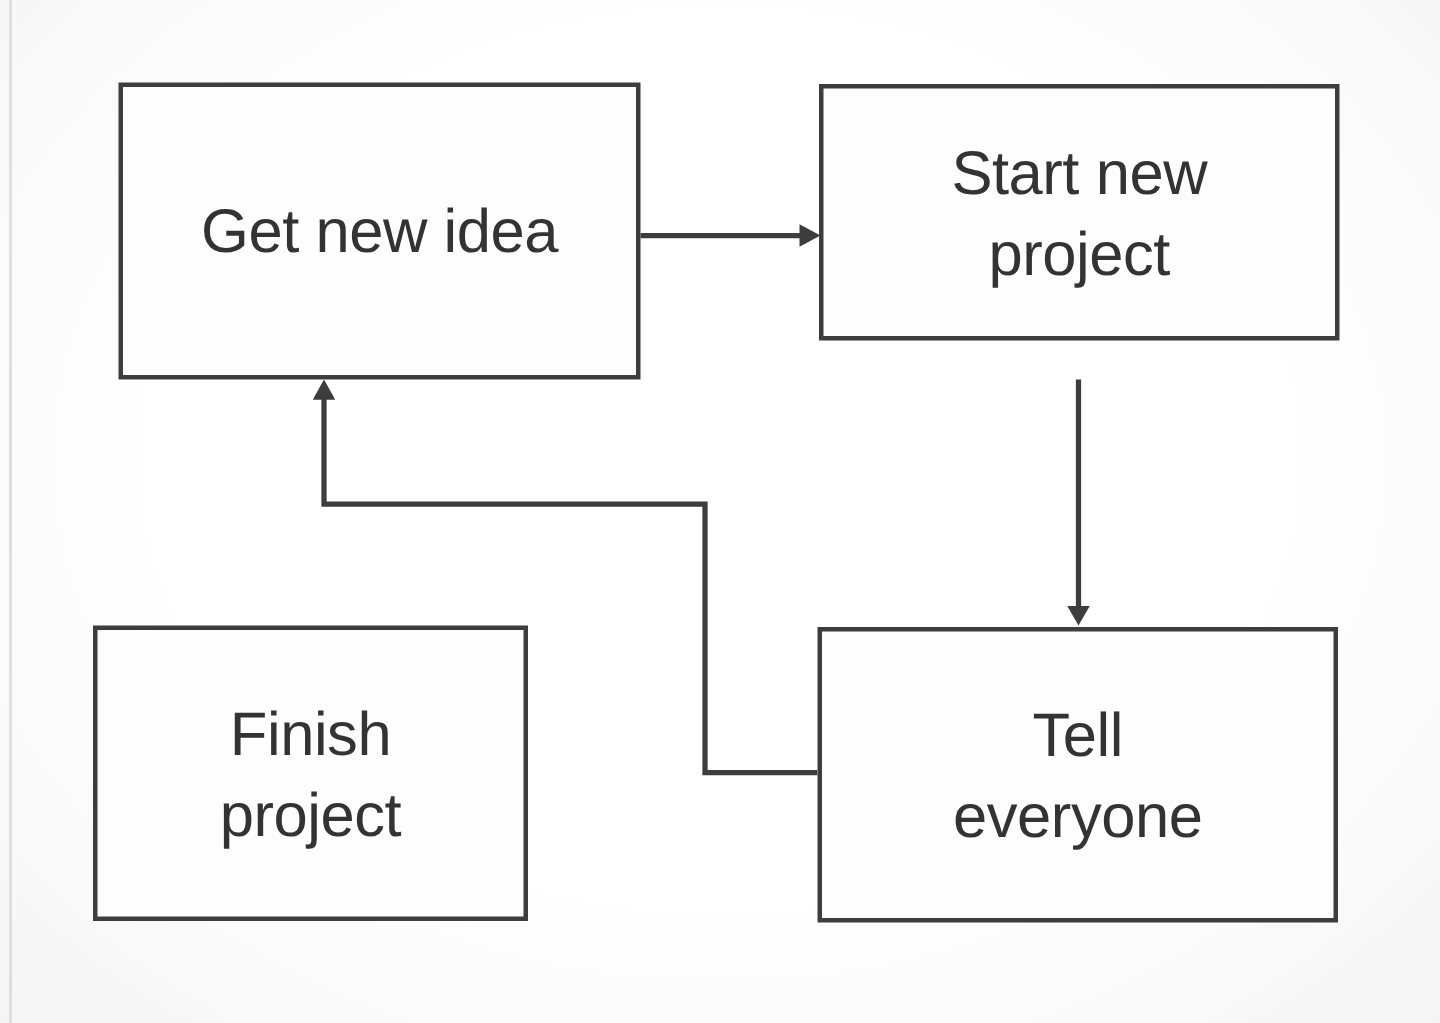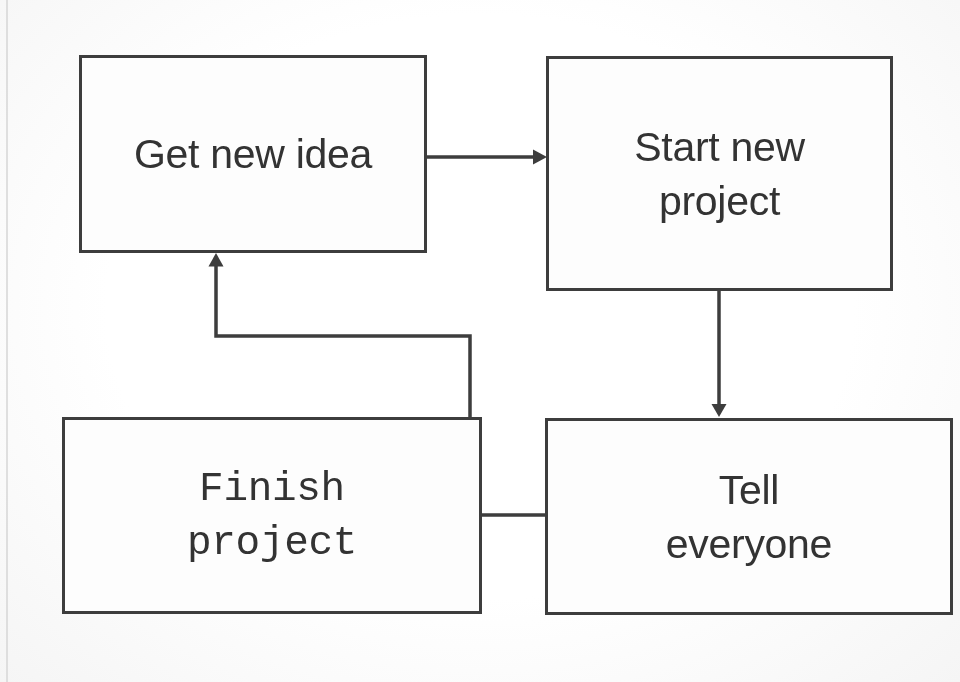--- a/index.html
+++ b/index.html
@@ -53,23 +53,23 @@
   .node-label {
     font-size: 41px;
     line-height: 54px;
     letter-spacing: -0.3px;
     color: var(--text, #333333);
     text-align: center;
     white-space: pre-line;
     user-select: none;
   }
   #node-get-new-idea    { left: 79px;  top: 55px;  width: 348px; height: 198px; }
-  #node-start-new-project { left: 546px; top: 56px;  width: 347px; height: 235px; }
-  #node-finish-project  { left: 62px;  top: 417px; width: 420px; height: 197px; font-family: Liberation Mono, monospace; }
-  #node-tell-everyone   { left: 545px; top: 418px; width: 408px; height: 197px; }
+  #node-start-new-project { left: 546px; top: 56px;  width: 347px; height: 171px; }
+  #node-finish-project  { left: 62px;  top: 417px; width: 290px; height: 197px; }
+  #node-tell-everyone   { left: 545px; top: 418px; width: 347px; height: 197px; }
 </style>
 </head>
 <body>
 
 <div class="canvas">
 
   <div class="edge-artifact"></div>
 
   <svg class="connectors" viewBox="0 0 960 682" xmlns="http://www.w3.org/2000/svg" aria-hidden="true">
 

